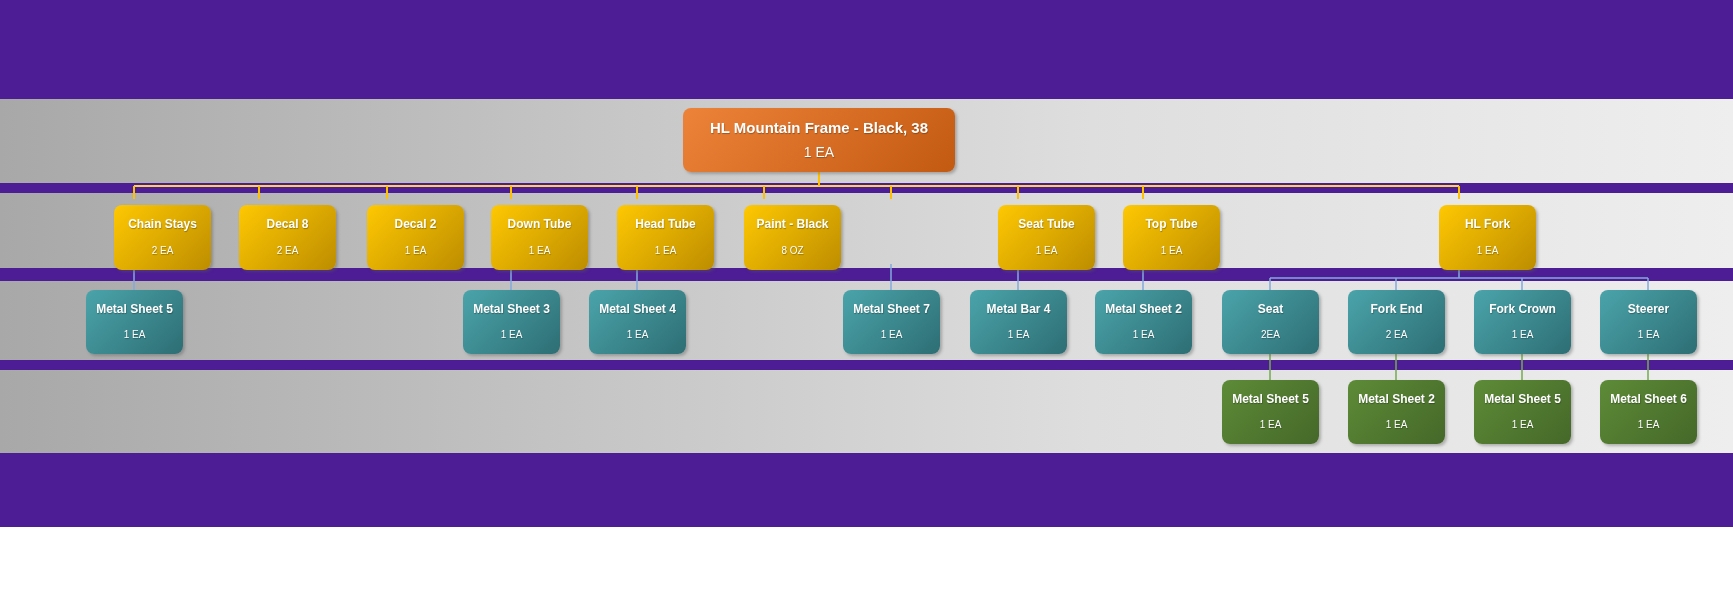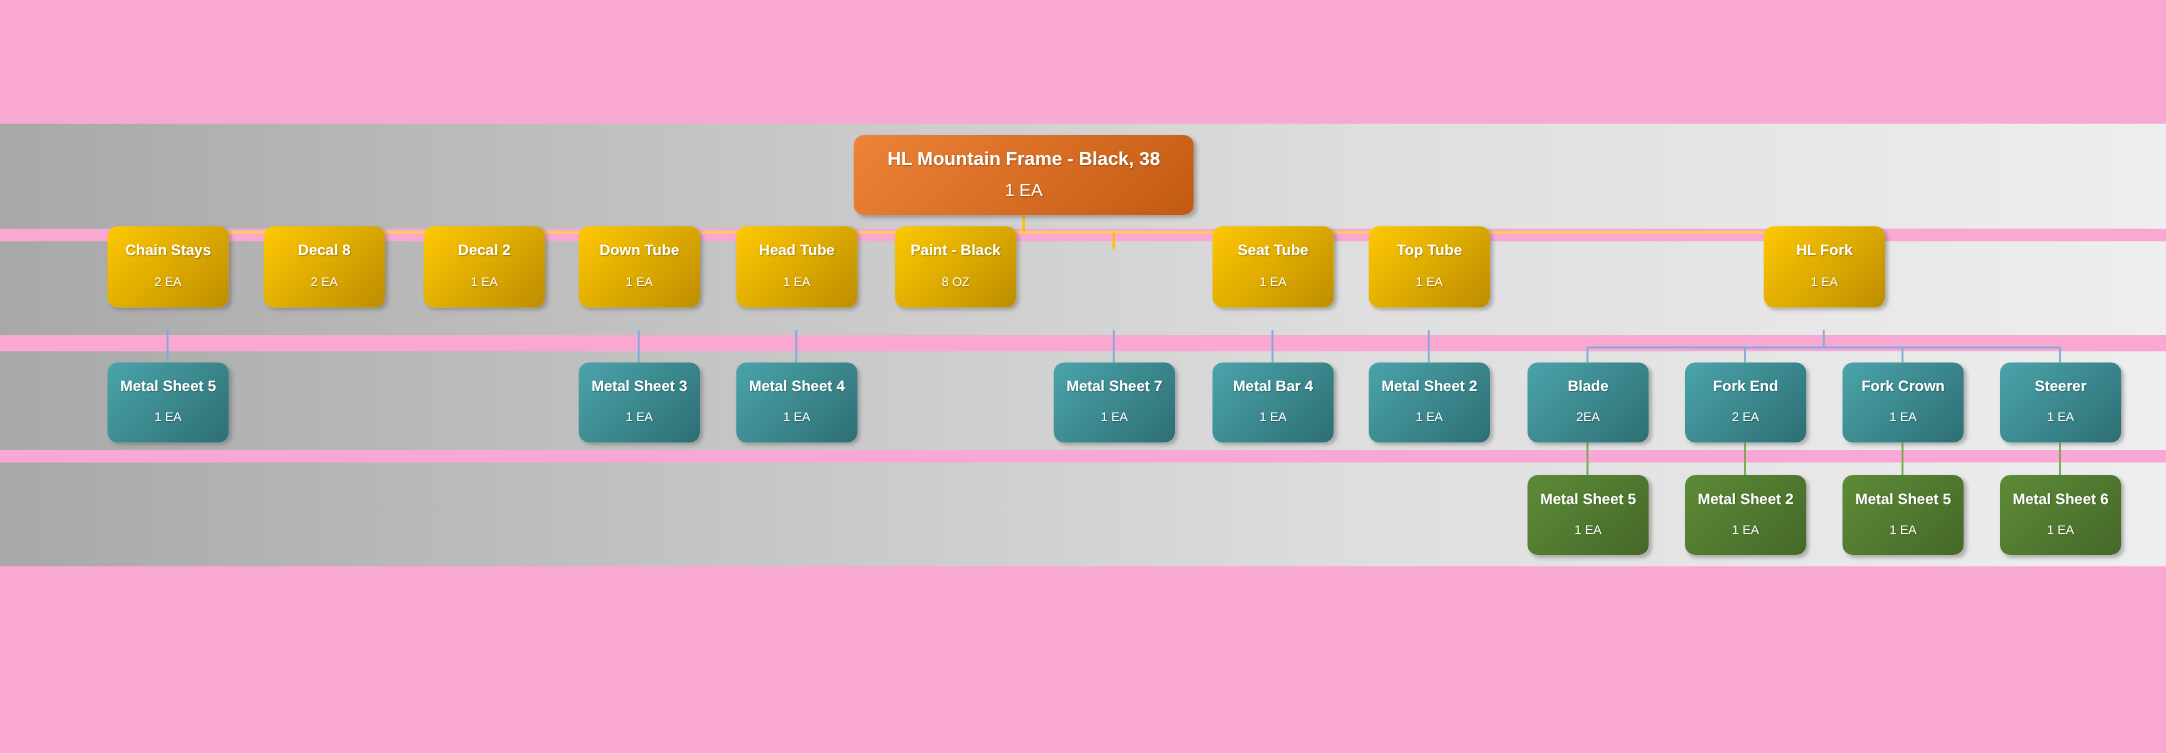--- a/index.html
+++ b/index.html
@@ -1,17 +1,17 @@
 <!DOCTYPE html>
 <html style="--root-from: #ed8339; --root-to: #c35a11; --gold-from: #fec802; --gold-to: #bd8d00; --teal-from: #4aa4aa; --teal-to: #2d6e74; --green-from: #5d8b37; --green-to: #456829; --line-gold: #ffc000; --line-gold-rail: #fdd051; --line-blue: #84a9db; --line-green: #74aa50; --band-dark: #a8a8a8; --band-light: #eeeeee;"><head>
 <meta charset="utf-8">
 <style>
   html,body{margin:0;padding:0;background:#ffffff;}
   body{font-family:"Liberation Sans", sans-serif;}
-  .canvas{position:relative;width:1733px;height:603px;background:#f9a8d4;overflow:hidden;}
+  .canvas{position:relative;width:1733px;height:527px;background:#4c1d95;overflow:hidden;}
 
   .band{position:absolute;left:0;width:1733px;
         background:linear-gradient(90deg,
           var(--band-dark,#a8a8a8) 0%, #c6c6c6 35%, #dedede 63%, var(--band-light,#eeeeee) 100%);}
   .band1{top:99px;height:84px;}
   .band2{top:193px;height:75px;}
   .band3{top:281px;height:79px;}
   .band4{top:370px;height:83px;}
 
   svg.connectors{position:absolute;left:0;top:0;width:1733px;height:603px;}
@@ -28,21 +28,21 @@
   .node .nm{font-size:12px;font-weight:700;line-height:13px;white-space:nowrap;
             text-shadow:0.5px 0.5px 1px rgba(0,0,0,0.30);}
   .node .qt{font-size:10px;font-weight:400;line-height:13px;white-space:nowrap;
             text-shadow:0.5px 0.5px 1px rgba(0,0,0,0.30);}
 
   .root-node{left:683px;top:108px;width:272px;height:64px;
         background:linear-gradient(135deg,var(--root-from,#ed8339),var(--root-to,#c35a11));}
   .root-node .nm{font-size:15px;}
   .root-node .qt{font-size:14px;}
 
-  .row1{top:181px;height:65px;}
+  .row1{top:205px;height:65px;margin-left:28px;}
   .row2{top:290px;}
   .row3{top:380px;}
 
   .gold{background:linear-gradient(135deg,var(--gold-from,#fec802),var(--gold-to,#bd8d00));}
   .teal{background:linear-gradient(135deg,var(--teal-from,#4aa4aa),var(--teal-to,#2d6e74));}
   .green{background:linear-gradient(135deg,var(--green-from,#5d8b37),var(--green-to,#456829));}
 </style>
 </head>
 <body>
 
@@ -121,21 +121,21 @@
   </div>
   <div class="node teal row2" style="left:970px">
     <span class="nm">Metal Bar 4</span>
     <span class="qt">1 EA</span>
   </div>
   <div class="node teal row2" style="left:1095px">
     <span class="nm">Metal Sheet 2</span>
     <span class="qt">1 EA</span>
   </div>
   <div class="node teal row2" style="left:1222px">
-    <span class="nm">Blade</span>
+    <span class="nm">Seat</span>
     <span class="qt">2EA</span>
   </div>
   <div class="node teal row2" style="left:1348px">
     <span class="nm">Fork End</span>
     <span class="qt">2 EA</span>
   </div>
   <div class="node teal row2" style="left:1474px">
     <span class="nm">Fork Crown</span>
     <span class="qt">1 EA</span>
   </div>

